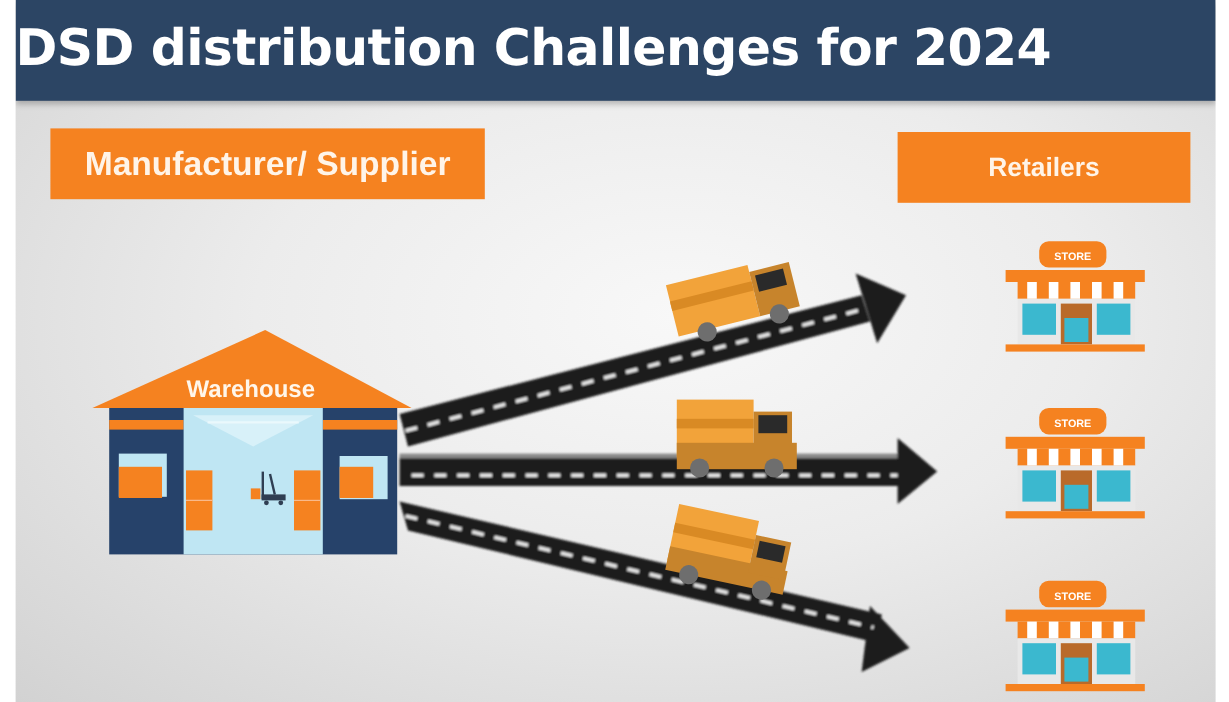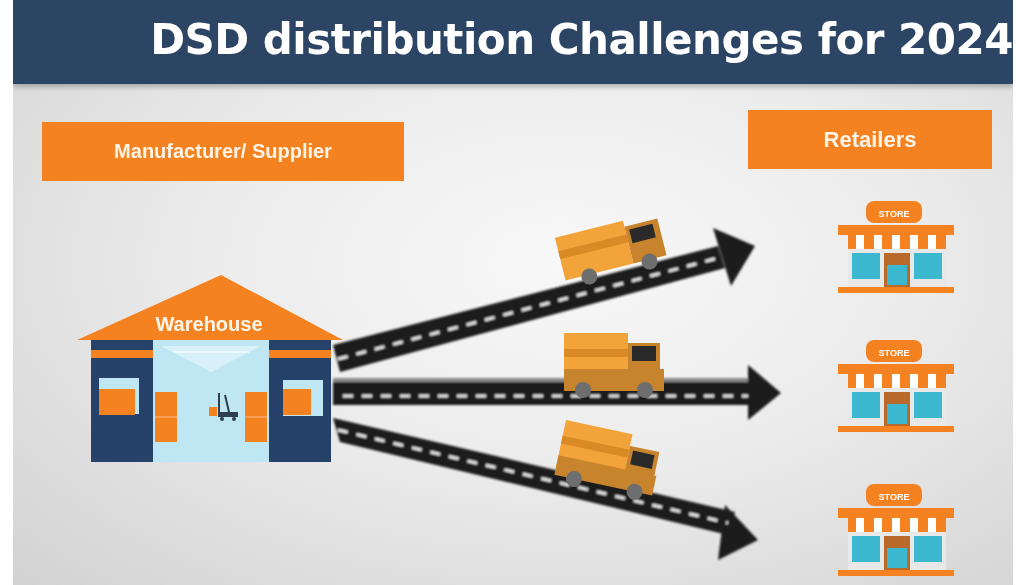--- a/index.html
+++ b/index.html
@@ -11,35 +11,35 @@
     }
     .frame {
       position: absolute; left: 13px; top: 0; width: 1000px; height: 585px;
       background: radial-gradient(ellipse at 55% 45%, #f8f8f8 0%, #ececec 45%, #d2d2d2 100%);
       overflow: hidden;
     }
     .header {
       position: absolute; left: 0; top: 0; width: 1000px; height: 84px;
       background: #2c4564;
       box-shadow: 0 3px 5px rgba(0,0,0,0.25);
-      display: flex; align-items: center; justify-content: flex-end;
+      display: flex; align-items: center; justify-content: flex-start;
     }
     .header-title {
       color: #ffffff; font-weight: bold; font-size: 42px;
       font-family: "DejaVu Sans", sans-serif;
       letter-spacing: -0.5px;
       margin-top: -6px;
     }
     .label-box {
       position: absolute; background: #f58220;
       display: flex; align-items: center; justify-content: center;
       color: #fff4e8; font-weight: bold;
       font-family: "Liberation Sans", sans-serif;
     }
-    .label-manufacturer { left: 29px; top: 122px; width: 362px; height: 59px; font-size: 20px; }
+    .label-manufacturer { left: 29px; top: 107px; width: 362px; height: 59px; font-size: 28px; }
     .label-retailers { left: 735px; top: 110px; width: 244px; height: 59px; font-size: 22px; text-align: right; }
     svg.scene { position: absolute; left: 0; top: 0; }
   </style>
 </head>
 <body>
 
 <div class="frame">
 
   <div class="header">
     <div class="header-title">DSD distribution Challenges for 2024</div>

